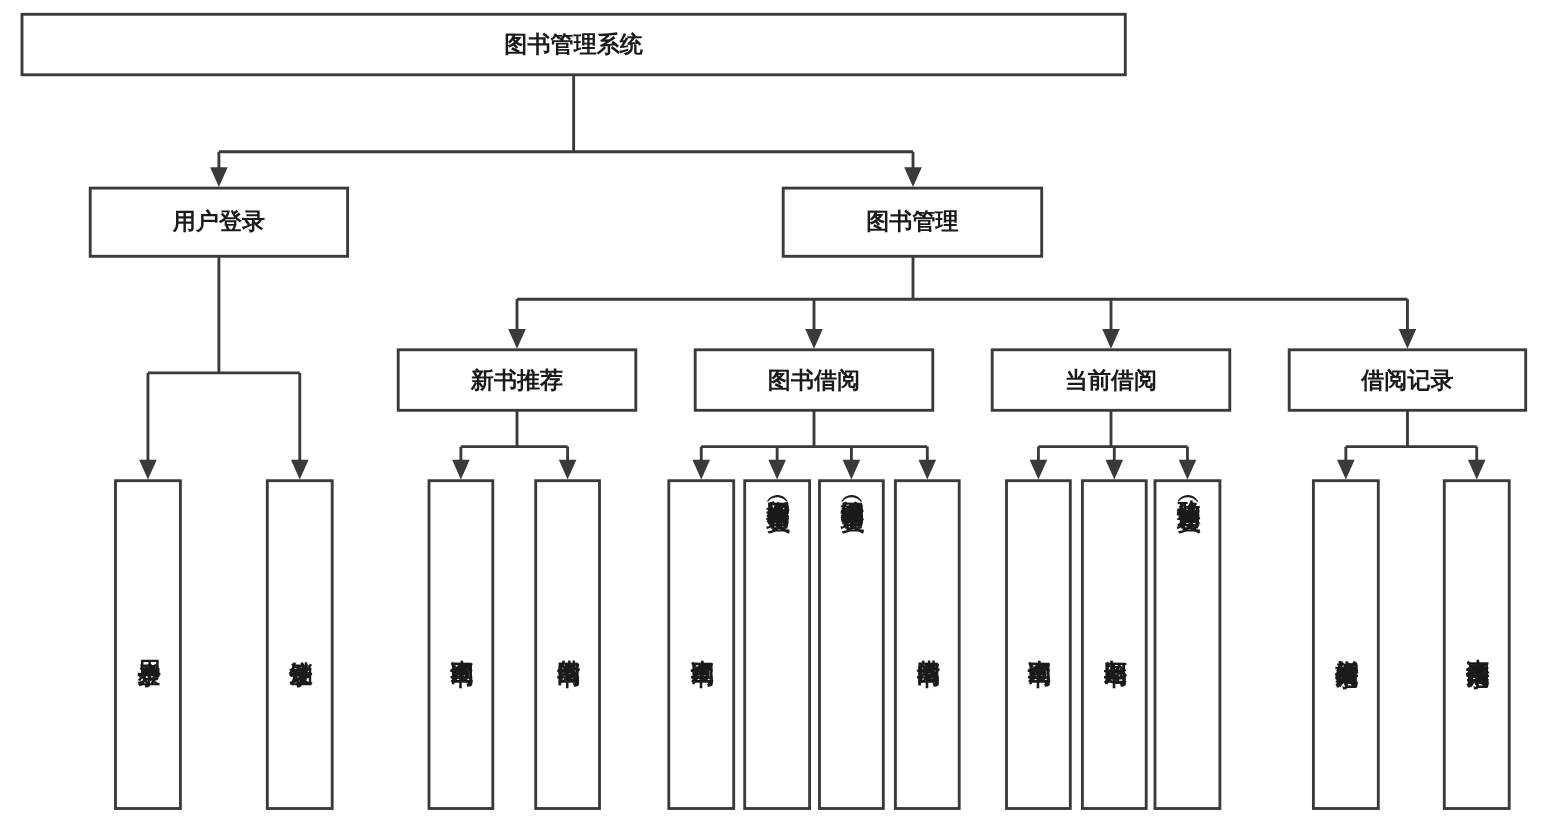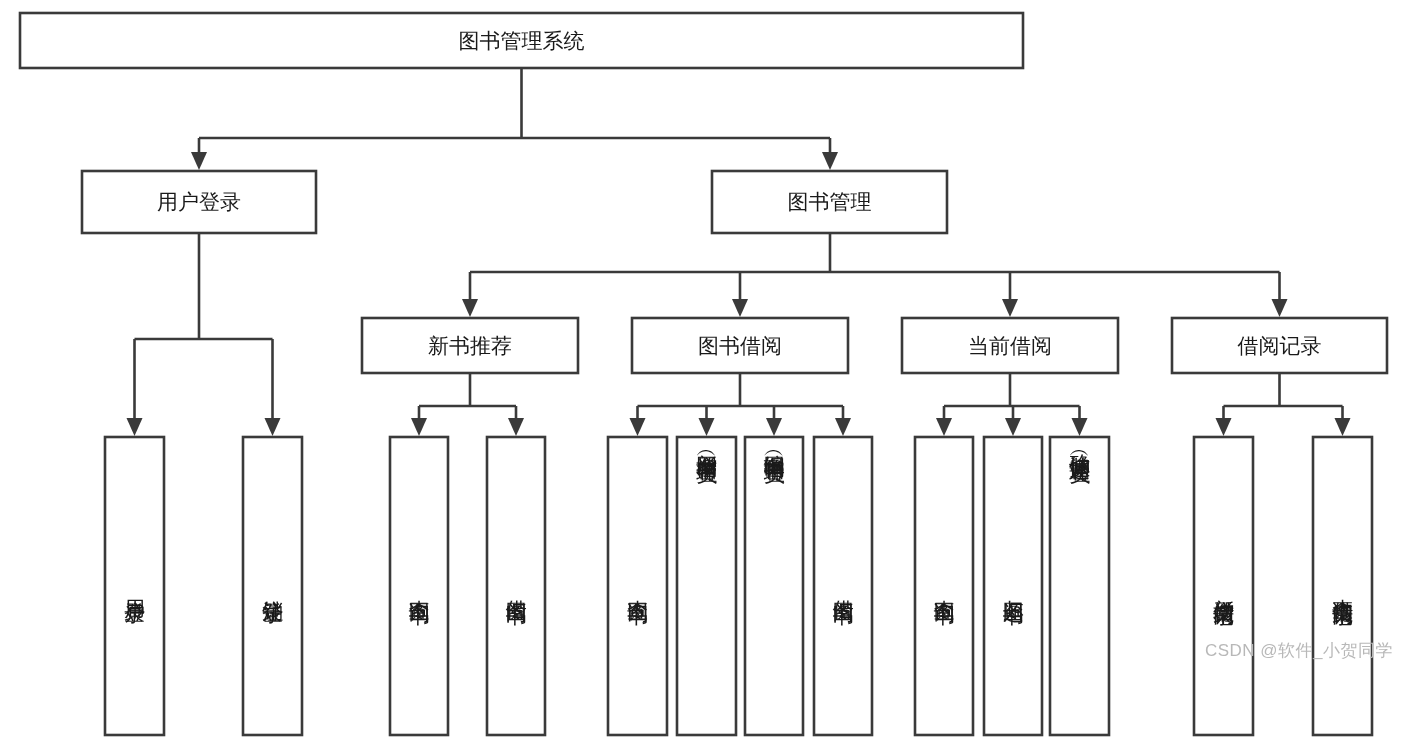--- a/index.html
+++ b/index.html
@@ -11,20 +11,21 @@
     width: 1405px;
     height: 747px;
     font-family: "Liberation Sans", "DejaVu Sans", sans-serif;
     overflow: hidden;
     position: relative;
   }
   #diagram-root {
     position: relative;
     width: 1405px;
     height: 668px;
+    font-weight: bold;
   }
   svg#diagram-svg {
     position: absolute;
     left: 0;
     top: 0;
     width: 1405px;
     height: 747px;
     display: block;
   }
   .node-box {
@@ -217,14 +218,13 @@
   <div class="node-label-v-wrap" style="left:1050px; top:437px; width:59px; height:298px; align-items:flex-start;">
     <span class="node-label-v">确认归还（管理员）</span>
   </div>
   <div class="node-label-v-wrap" style="left:1194px; top:437px; width:59px; height:298px;">
     <span class="node-label-v">新增借阅记录</span>
   </div>
   <div class="node-label-v-wrap" style="left:1313px; top:437px; width:59px; height:298px;">
     <span class="node-label-v">查询借阅记录</span>
   </div>
 
-  <div class="watermark">CSDN @软件_小贺同学</div>
 </div>
 
 </body></html>

